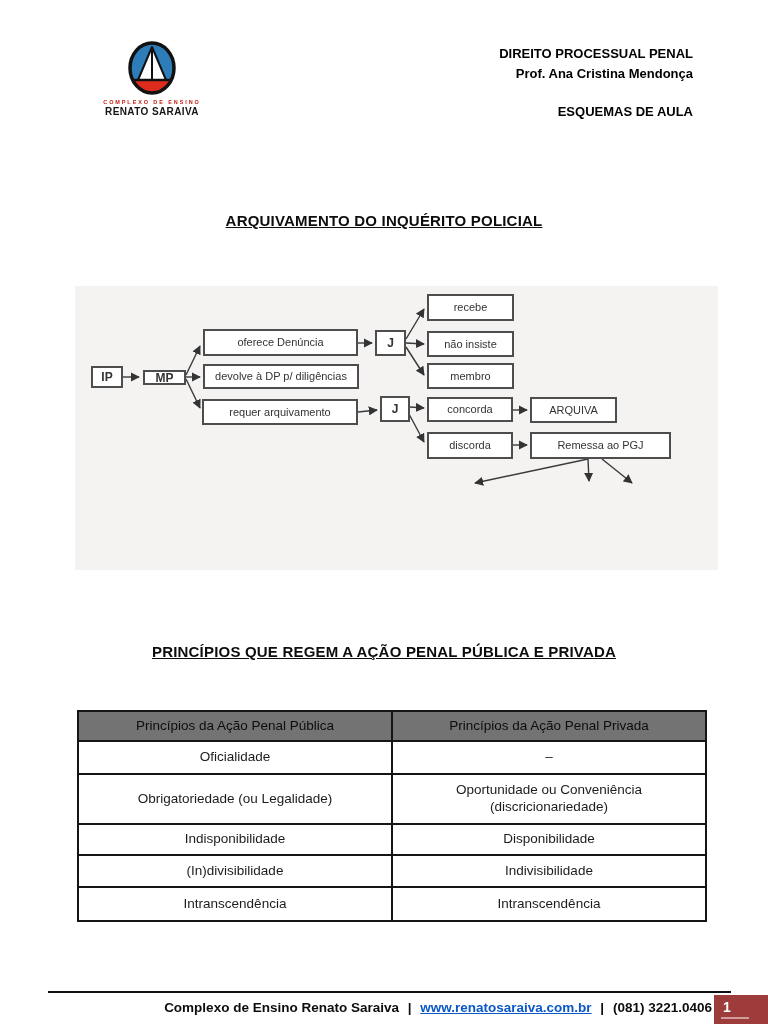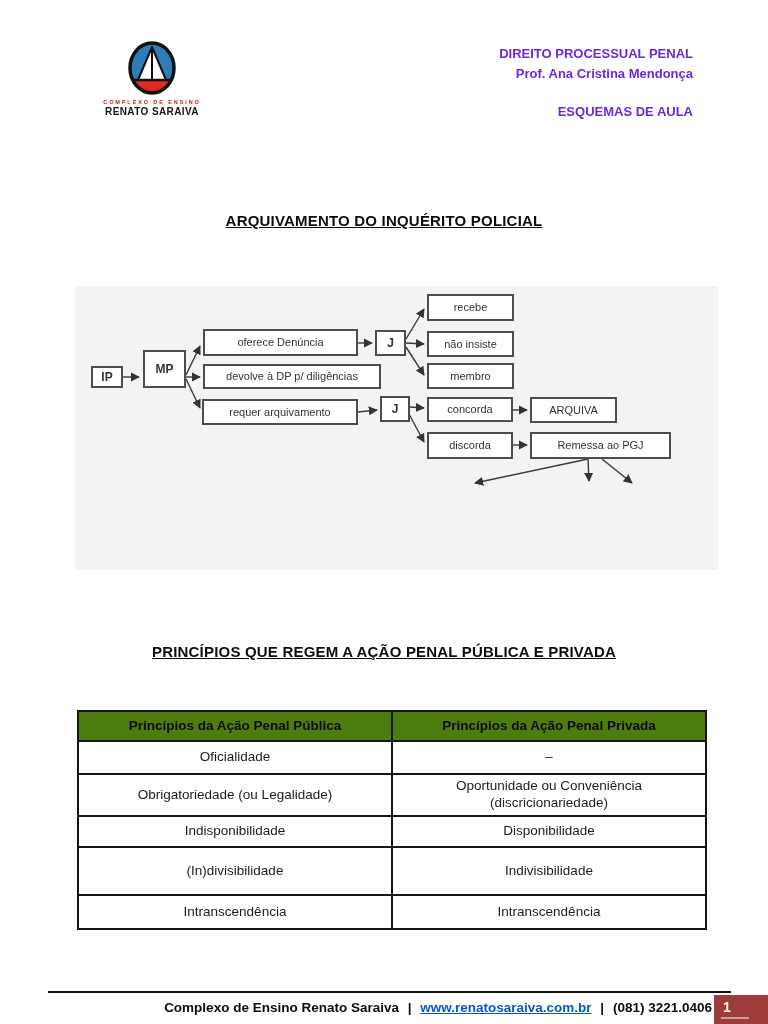--- a/index.html
+++ b/index.html
@@ -7,21 +7,21 @@
         font-family:"Liberation Sans",sans-serif;color:#111;overflow:hidden;margin:0 auto;}
 
   
   .logo{position:absolute;left:96px;top:40px;width:112px;text-align:center;}
   .logo svg{display:block;margin:0 auto;}
   .logo-sub{margin-top:3px;font-size:5.5px;font-weight:bold;color:#c52011;
             letter-spacing:1.9px;white-space:nowrap;}
   .logo-name{margin-top:1px;font-size:10px;font-weight:bold;color:#151515;
              letter-spacing:0.4px;white-space:nowrap;}
   .hdr-line{position:absolute;right:75px;font-weight:bold;font-size:13px;
-            color:#6d28d9;white-space:nowrap;}
+            color:#000000;white-space:nowrap;}
   .hdr-course{top:46px;}
   .hdr-prof{top:66px;}
   .hdr-sub{top:104px;}
 
   
   .doc-title{position:absolute;left:0;width:100%;text-align:center;font-size:15px;
              font-weight:bold;text-decoration:underline;color:#0d0d0d;letter-spacing:0.2px;}
   .t1{top:212px;}
   .t2{top:643px;}
 
@@ -39,23 +39,23 @@
            text-align:center;line-height:1.3;}
   .fc-cell.c1{width:78px;border-right:2px solid #4d4d4d;}
   .fc-cell.c2{width:129px;border-right:2px solid #4d4d4d;}
   .fc-cell.c3{width:78px;}
 
   
   .ptable{position:absolute;left:77px;top:710px;width:630px;border-collapse:collapse;
           table-layout:fixed;}
   .ptable th,.ptable td{border:2px solid #151515;text-align:center;vertical-align:middle;
           font-size:13.5px;color:#1c1c1c;padding:2px 30px;line-height:1.25;}
-  .ptable th{background:#4d7c0f;font-weight:bold;color:#0d0d0d;}
-  .tr-h{height:30px;} .tr-1{height:33px;} .tr-2{height:42px;}
-  .tr-3{height:31px;} .tr-4{height:48px;} .tr-5{height:34px;}
+  .ptable th{background:#737373;font-weight:normal;color:#0d0d0d;}
+  .tr-h{height:30px;} .tr-1{height:33px;} .tr-2{height:50px;}
+  .tr-3{height:31px;} .tr-4{height:32px;} .tr-5{height:34px;}
 
   
   .footer-rule{position:absolute;left:48px;top:991px;width:683px;height:2px;background:#111;}
   .footer-text{position:absolute;top:1000px;right:56px;font-size:13.5px;font-weight:bold;
                color:#0d0d0d;white-space:nowrap;}
   .footer-text .sep{margin:0 5px;}
   .footer-url{color:#0a58c8;text-decoration:underline;cursor:pointer;}
   .page-badge{position:absolute;left:714px;top:995px;width:54px;height:29px;
               background:#9e3c3c;box-sizing:border-box;}
   .page-badge .num{position:absolute;left:9px;top:4px;color:#fff;font-size:14px;font-weight:bold;}
@@ -110,23 +110,23 @@
         <line x1="334" y1="128" x2="349" y2="156" marker-end="url(#ah)"></line>
         <line x1="438" y1="124" x2="452" y2="124" marker-end="url(#ah)"></line>
         <line x1="438" y1="159" x2="452" y2="159" marker-end="url(#ah)"></line>
         <line x1="513" y1="173" x2="400" y2="197" marker-end="url(#ah)"></line>
         <line x1="513" y1="173" x2="514" y2="195" marker-end="url(#ah)"></line>
         <line x1="527" y1="173" x2="557" y2="197" marker-end="url(#ah)"></line>
       </g>
     </svg>
 
     <div class="fc-box fc-bold" style="left:16px;top:80px;width:32px;height:22px;">IP</div>
-    <div class="fc-box fc-bold" style="left:68px;top:64px;width:43px;height:38px;">MP</div>
+    <div class="fc-box fc-bold" style="left:68px;top:84px;width:43px;height:15px;">MP</div>
     <div class="fc-box" style="left:128px;top:43px;width:155px;height:27px;">oferece Denúncia</div>
-    <div class="fc-box" style="left:128px;top:78px;width:178px;height:25px;">devolve à DP p/ diligências</div>
+    <div class="fc-box" style="left:128px;top:78px;width:156px;height:25px;">devolve à DP p/ diligências</div>
     <div class="fc-box" style="left:127px;top:113px;width:156px;height:26px;">requer arquivamento</div>
     <div class="fc-box fc-bold" style="left:300px;top:44px;width:31px;height:26px;">J</div>
     <div class="fc-box" style="left:352px;top:8px;width:87px;height:27px;">recebe</div>
     <div class="fc-box" style="left:352px;top:45px;width:87px;height:26px;">não insiste</div>
     <div class="fc-box" style="left:352px;top:77px;width:87px;height:26px;">membro</div>
     <div class="fc-box fc-bold" style="left:305px;top:110px;width:30px;height:26px;">J</div>
     <div class="fc-box" style="left:352px;top:111px;width:86px;height:25px;">concorda</div>
     <div class="fc-box" style="left:455px;top:111px;width:87px;height:26px;">ARQUIVA</div>
     <div class="fc-box" style="left:352px;top:146px;width:86px;height:27px;">discorda</div>
     <div class="fc-box" style="left:455px;top:146px;width:141px;height:27px;text-align:center;">Remessa ao PGJ</div>

